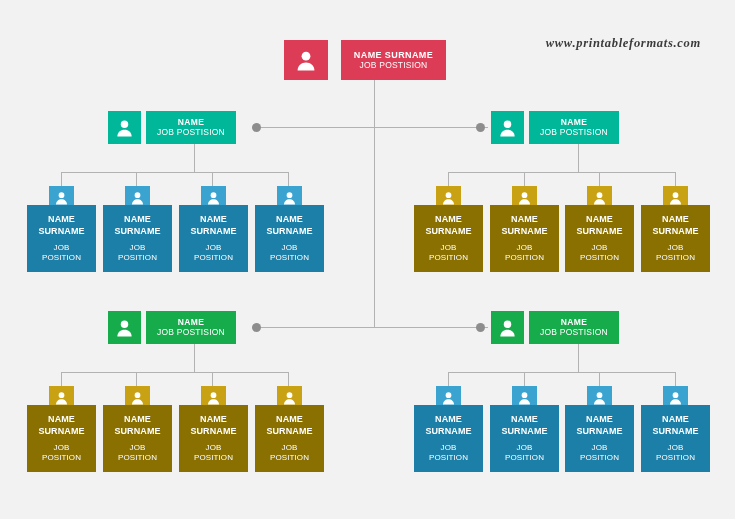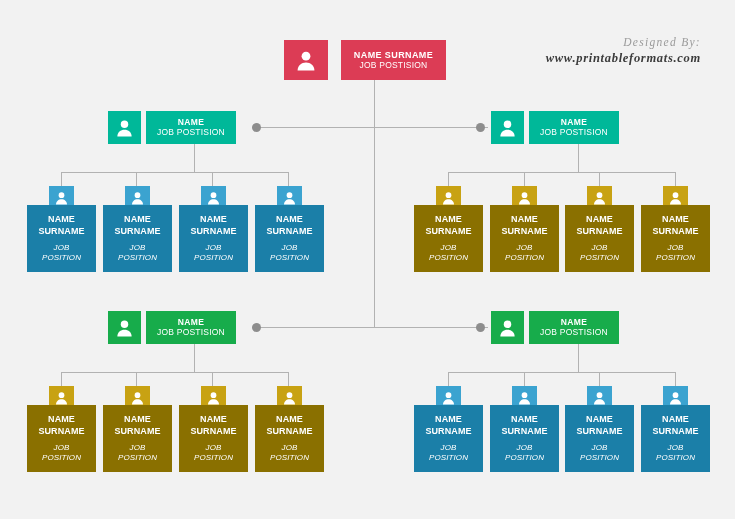--- a/index.html
+++ b/index.html
@@ -174,36 +174,34 @@
     line-height: 1.25;
     letter-spacing: 0.1px;
     white-space: pre-line;
   }
   .leaf-box .l-job {
     font-size: 8px;
     line-height: 1.25;
     letter-spacing: 0.1px;
     margin-top: 6px;
     white-space: pre-line;
-    font-style: italic;
   }
 
   
   .person {
     display: block;
   }
 </style>
 </head>
 <body>
 
 <div id="canvas">
 
 
   <div class="credit">
-    <span class="c-line1">Designed By:</span>
     <span class="c-line2">www.printableformats.com</span>
   </div>
 
   <div class="line vline" style="left:374px; top:80px; height:248px;"></div>
 
   <div class="line hline" style="left:256px; top:127px; width:232px;"></div>
   <div class="dot" style="left:252px; top:123px;"></div>
   <div class="dot" style="left:476px; top:123px;"></div>
 
   <div class="line hline" style="left:256px; top:327px; width:232px;"></div>

